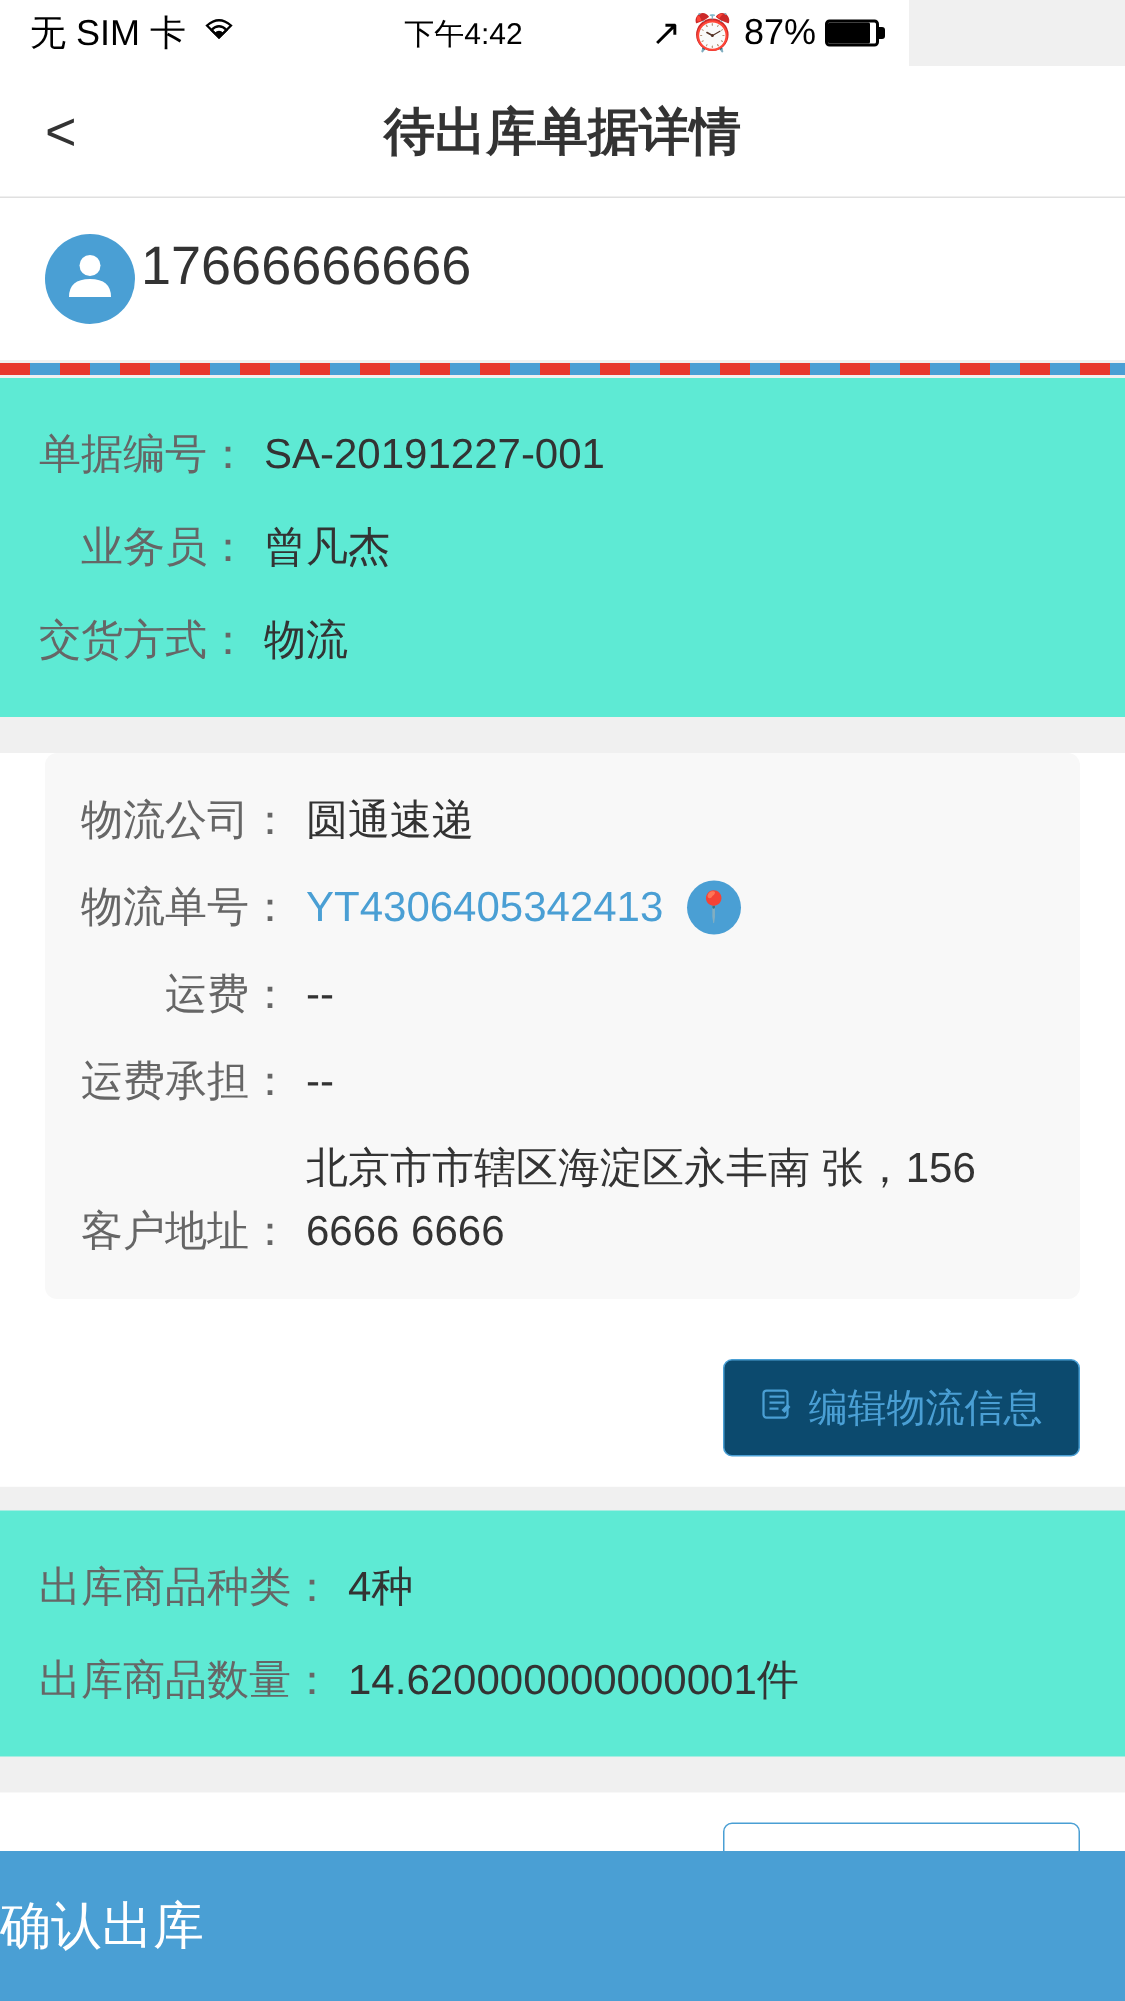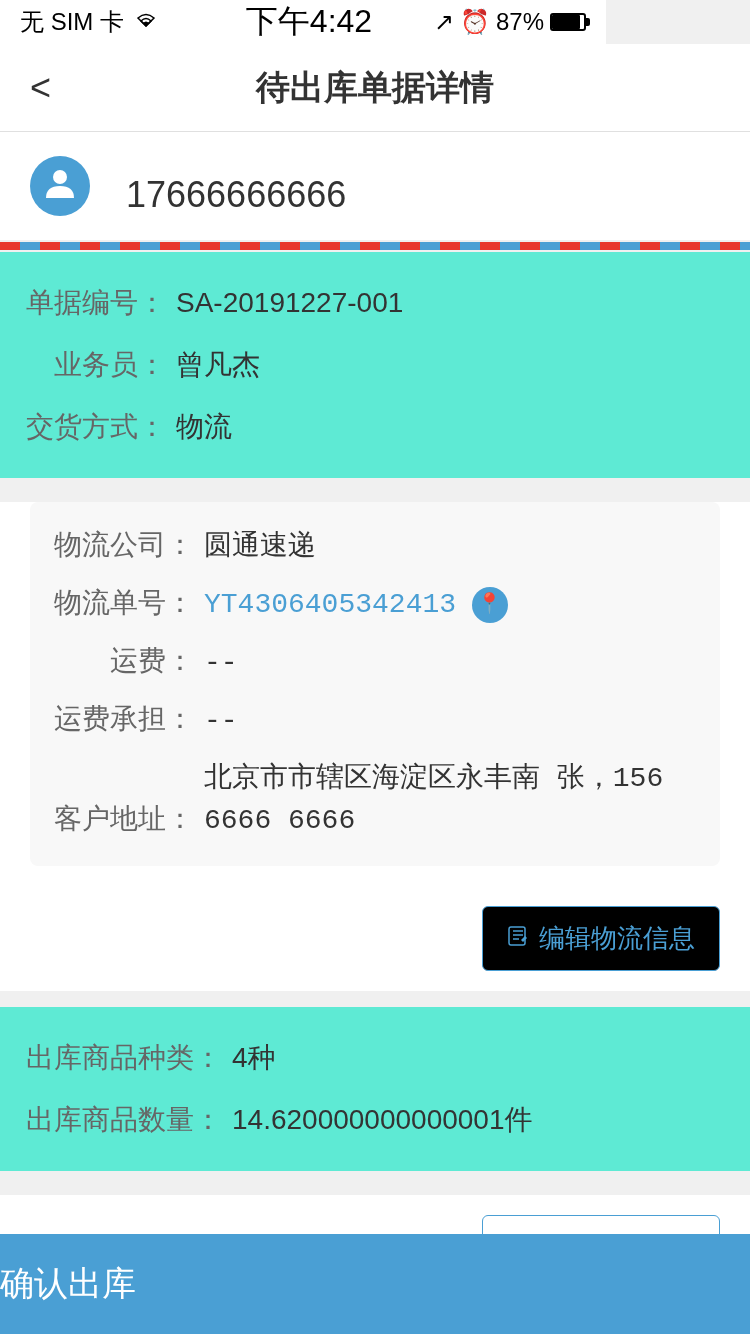--- a/index.html
+++ b/index.html
@@ -27,21 +27,21 @@
       font-size: 24px;
       color: #000;
     }
     .status-left {
       display: flex;
       align-items: center;
       gap: 8px;
       font-size: 24px;
     }
     .status-center {
-      font-size: 32px;
+      font-size: 20px;
       font-weight: 500;
       margin-left: 24px;
     }
     .status-right {
       display: flex;
       align-items: center;
       gap: 6px;
       font-size: 24px;
     }
     .battery-icon {
@@ -98,22 +98,22 @@
     .content {
       width: 750px;
       background: #f0f0f0;
     }
 
     
     .customer-section {
       background: #fff;
       padding: 24px 30px;
       display: flex;
-      align-items: flex-end;
-      gap: 36px;
+      align-items: flex-start;
+      gap: 4px;
       margin-bottom: 2px;
     }
     .avatar {
       width: 60px;
       height: 60px;
       border-radius: 50%;
       background: #4a9fd4;
       display: flex;
       align-items: center;
       justify-content: center;
@@ -175,21 +175,20 @@
       color: #4a9fd4;
     }
 
     
     .logistics-card {
       background: #f8f8f8;
       border-radius: 8px;
       margin: 16px 30px;
       padding: 24px 24px;
       margin-bottom: 0;
-      font-family: Liberation Mono, monospace;
     }
     .logistics-card .info-row {
       margin-bottom: 16px;
     }
     .logistics-card .info-row:last-child {
       margin-bottom: 0;
     }
 
     .tracking-row {
       display: flex;
@@ -222,21 +221,21 @@
     .edit-btn {
       border: 1px solid #4a9fd4;
       border-radius: 6px;
       padding: 14px 24px;
       color: #4a9fd4;
       font-size: 26px;
       display: flex;
       align-items: center;
       gap: 10px;
       cursor: pointer;
-      background: #000000;
+      background: #0c4a6e;
     }
     .edit-icon {
       font-size: 22px;
     }
 
     
     .detail-btn-container {
       background: #fff;
       padding: 20px 30px;
       display: flex;

